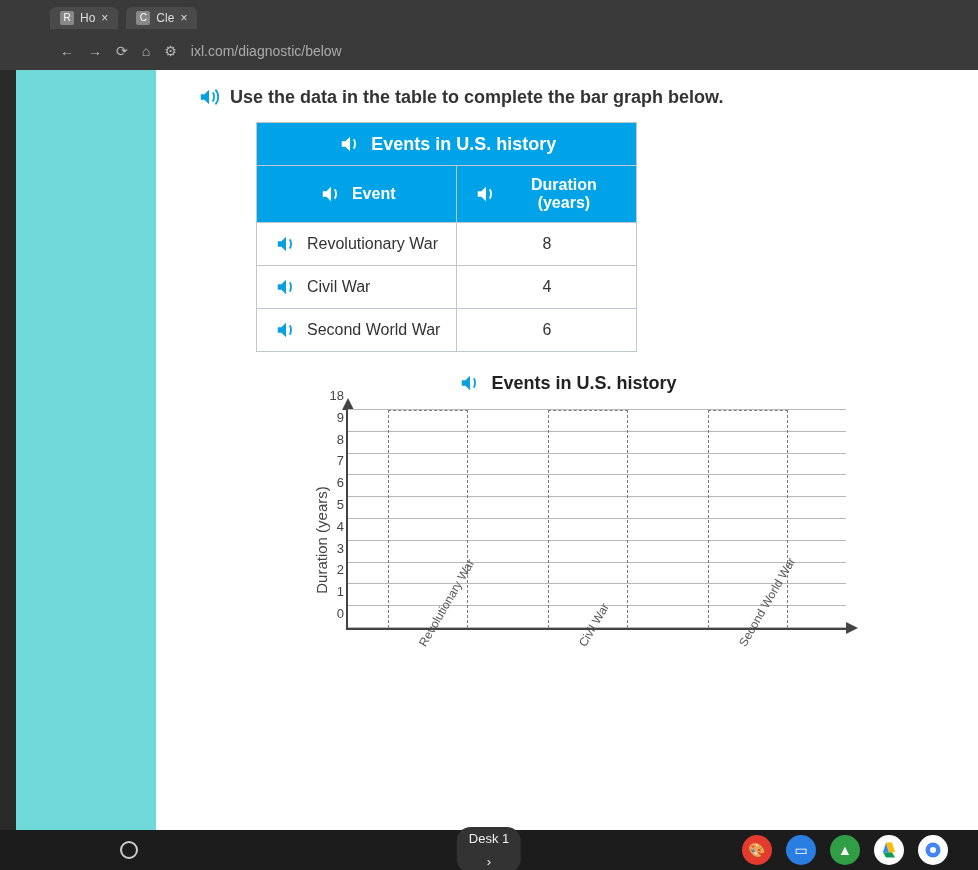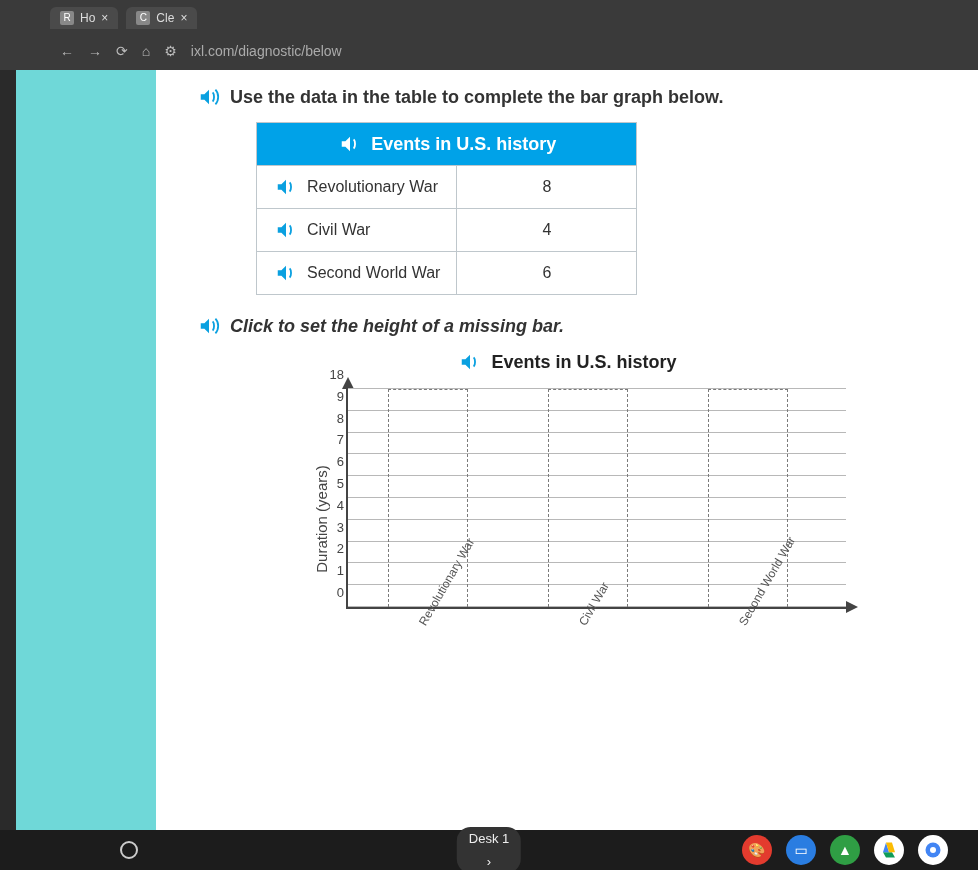--- a/index.html
+++ b/index.html
@@ -281,20 +281,44 @@
               <svg viewBox="0 0 24 24">
                     <path fill="#fff" d="M3 9v6h4l5 5V4L7 9H3z"></path>
                     <path fill="none" stroke="#fff" stroke-width="2" d="M16 7c2 2 2 8 0 10"></path>
                   </svg>
             </span>
             <span>Events in U.S. history</span>
           </div>
         </th>
       </tr>
       <tr>
+        <th class="hdr-sub">
+          <div class="cell-with-speaker center">
+            <span class="speaker">
+              <svg viewBox="0 0 24 24">
+                    <path fill="#fff" d="M3 9v6h4l5 5V4L7 9H3z"></path>
+                    <path fill="none" stroke="#fff" stroke-width="2" d="M16 7c2 2 2 8 0 10"></path>
+                  </svg>
+            </span>
+            <span>Event</span>
+          </div>
+        </th>
+        <th class="hdr-sub">
+          <div class="cell-with-speaker center">
+            <span class="speaker">
+              <svg viewBox="0 0 24 24">
+                    <path fill="#fff" d="M3 9v6h4l5 5V4L7 9H3z"></path>
+                    <path fill="none" stroke="#fff" stroke-width="2" d="M16 7c2 2 2 8 0 10"></path>
+                  </svg>
+            </span>
+            <span>Duration (years)</span>
+          </div>
+        </th>
+      </tr>
+      <tr>
         <td class="ev">
           <div class="cell-with-speaker">
             <span class="speaker">
               <svg viewBox="0 0 24 24">
                     <path fill="#0aa0e0" d="M3 9v6h4l5 5V4L7 9H3z"></path>
                     <path fill="none" stroke="#0aa0e0" stroke-width="2" d="M16 7c2 2 2 8 0 10"></path>
                   </svg>
             </span>
             <span>Revolutionary War</span>
           </div>
@@ -325,29 +349,20 @@
                   </svg>
             </span>
             <span>Second World War</span>
           </div>
         </td>
         <td class="dur">6</td>
       </tr>
     </tbody>
       </table>
 
-    <div class="line">
-      <span class="speaker">
-        <svg viewBox="0 0 24 24">
-            <path fill="#0aa0e0" d="M3 9v6h4l5 5V4L7 9H3z"></path>
-            <path fill="none" stroke="#0aa0e0" stroke-width="2" d="M16 7c2 2 2 8 0 10M19 4c4 4 4 12 0 16"></path>
-          </svg>
-      </span>
-      <span class="instr instr-italic">Click to set the height of a missing bar.</span>
-    </div>
 
     <div class="chart-title-row">
       <span class="speaker">
         <svg viewBox="0 0 24 24">
             <path fill="#0aa0e0" d="M3 9v6h4l5 5V4L7 9H3z"></path>
             <path fill="none" stroke="#0aa0e0" stroke-width="2" d="M16 7c2 2 2 8 0 10"></path>
           </svg>
       </span>
       <span class="chart-title">Events in U.S. history</span>
     </div>

